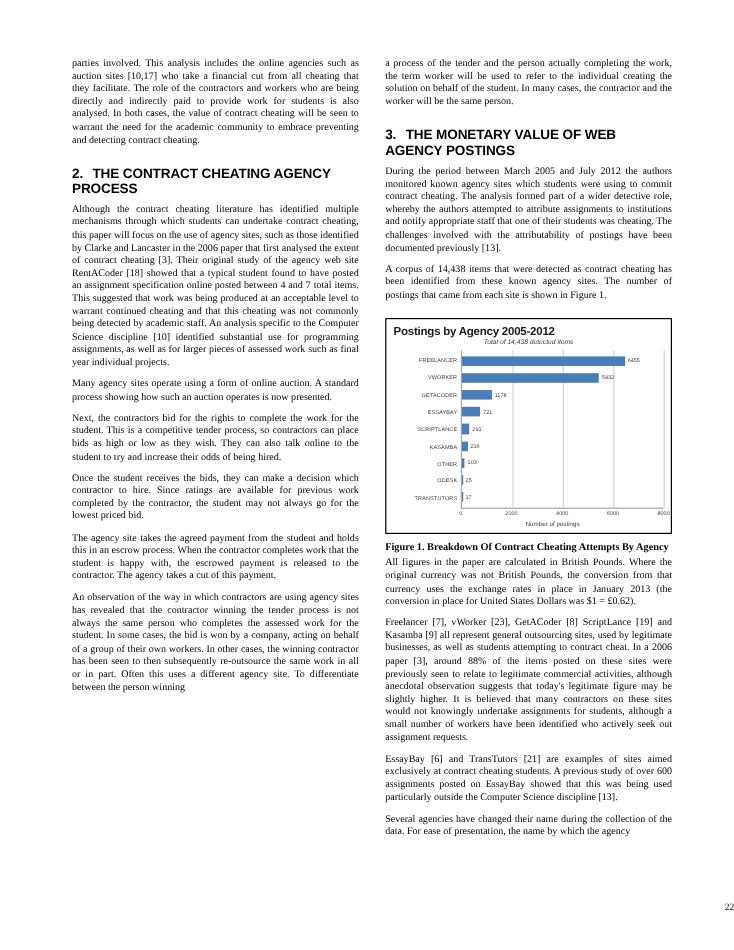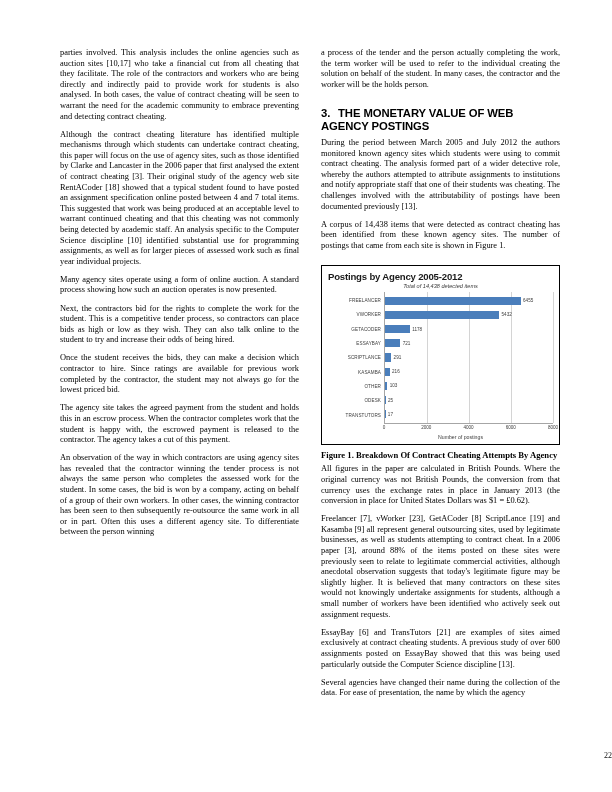--- a/index.html
+++ b/index.html
@@ -205,32 +205,36 @@
 <body>
 
 <div class="page">
 
   <div class="columns">
 
     <div class="col">
 
       <p class="body">parties involved. This analysis includes the online agencies such as auction sites [10,17] who take a financial cut from all cheating that they facilitate. The role of the contractors and workers who are being directly and indirectly paid to provide work for students is also analysed. In both cases, the value of contract cheating will be seen to warrant the need for the academic community to embrace preventing and detecting contract cheating.</p>
 
+      <h2 class="section">
+        <span class="num">2.</span>
+        <span>THE CONTRACT CHEATING AGENCY PROCESS</span>
+      </h2>
 
       <p class="body">Although the contract cheating literature has identified multiple mechanisms through which students can undertake contract cheating, this paper will focus on the use of agency sites, such as those identified by Clarke and Lancaster in the 2006 paper that first analysed the extent of contract cheating [3]. Their original study of the agency web site RentACoder [18] showed that a typical student found to have posted an assignment specification online posted between 4 and 7 total items. This suggested that work was being produced at an acceptable level to warrant continued cheating and that this cheating was not commonly being detected by academic staff. An analysis specific to the Computer Science discipline [10] identified substantial use for programming assignments, as well as for larger pieces of assessed work such as final year individual projects.</p>
       <p class="body">Many agency sites operate using a form of online auction. A standard process showing how such an auction operates is now presented.</p>
       <p class="body">Next, the contractors bid for the rights to complete the work for the student. This is a competitive tender process, so contractors can place bids as high or low as they wish. They can also talk online to the student to try and increase their odds of being hired.</p>
       <p class="body">Once the student receives the bids, they can make a decision which contractor to hire. Since ratings are available for previous work completed by the contractor, the student may not always go for the lowest priced bid.</p>
       <p class="body">The agency site takes the agreed payment from the student and holds this in an escrow process. When the contractor completes work that the student is happy with, the escrowed payment is released to the contractor. The agency takes a cut of this payment.</p>
       <p class="body">An observation of the way in which contractors are using agency sites has revealed that the contractor winning the tender process is not always the same person who completes the assessed work for the student. In some cases, the bid is won by a company, acting on behalf of a group of their own workers. In other cases, the winning contractor has been seen to then subsequently re-outsource the same work in all or in part. Often this uses a different agency site. To differentiate between the person winning</p>
     </div>
 
     <div class="col">
 
-      <p class="body">a process of the tender and the person actually completing the work, the term worker will be used to refer to the individual creating the solution on behalf of the student. In many cases, the contractor and the worker will be the holds person.</p>
+      <p class="body">a process of the tender and the person actually completing the work, the term worker will be used to refer to the individual creating the solution on behalf of the student. In many cases, the contractor and the worker will be the same person.</p>
 
       <h2 class="section">
         <span class="num">3.</span>
         <span>THE MONETARY VALUE OF WEB AGENCY POSTINGS</span>
       </h2>
 
       <p class="body">During the period between March 2005 and July 2012 the authors monitored known agency sites which students were using to commit contract cheating. The analysis formed part of a wider detective role, whereby the authors attempted to attribute assignments to institutions and notify appropriate staff that one of their students was cheating. The challenges involved with the attributability of postings have been documented previously [13].</p>
       <p class="body">A corpus of 14,438 items that were detected as contract cheating has been identified from these known agency sites. The number of postings that came from each site is shown in Figure 1.</p>
 
       <div class="figure-wrap">

